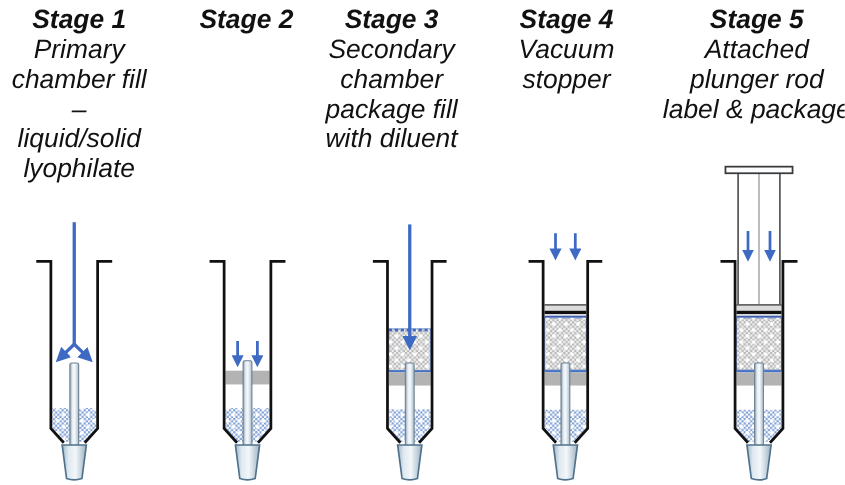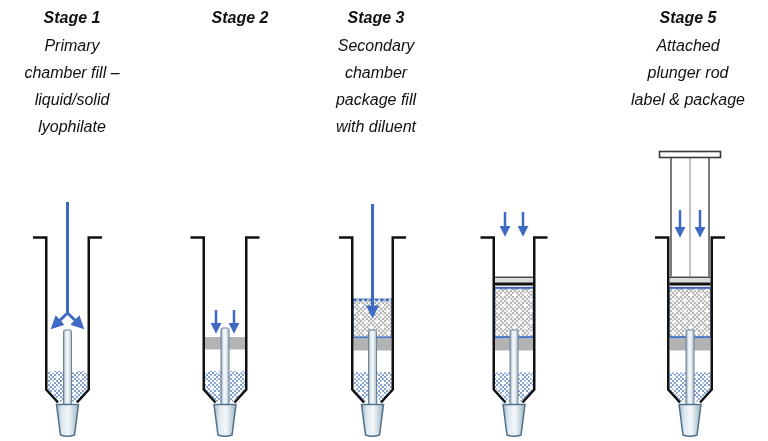--- a/index.html
+++ b/index.html
@@ -1,45 +1,50 @@
 <!DOCTYPE html>
 <html><head>
 <meta charset="utf-8">
 <style>
   html,body{margin:0;padding:0;background:#ffffff;}
   .page{
     position:relative;width:768px;height:441px;background:#ffffff;overflow:hidden;
     font-family:"Liberation Sans",sans-serif;color:#111;
   }
   .col{position:absolute;top:4px;text-align:center;font-style:italic;}
-  .col .title{font-weight:bold;font-size:16px;line-height:28px;}
-  .col .desc{font-size:16px;line-height:27px;white-space:pre-line;}
+  .col .title{font-weight:bold;font-size:24px;line-height:28px;}
+  .col .desc{font-size:24px;line-height:27px;white-space:pre-line;}
   .diagram-svg{position:absolute;left:0;top:0;}
 </style>
 </head>
 <body>
 
 <div class="page">
 
   <div class="col" style="left:2px;width:140px;">
     <div class="title">Stage 1</div>
     <div class="desc">Primary
 chamber fill –
 liquid/solid
 lyophilate</div>
   </div>
-  <div class="col" style="left:164px;width:152px;">
+  <div class="col" style="left:148px;width:152px;">
     <div class="title">Stage 2</div>
   </div>
-  <div class="col" style="left:306px;width:140px;">
+  <div class="col" style="left:286px;width:140px;">
     <div class="title">Stage 3</div>
     <div class="desc">Secondary
 chamber
 package fill
 with diluent</div>
+  </div>
+  <div class="col" style="left:447px;width:136px;">
+    <div class="title">Stage 4</div>
+    <div class="desc">Vacuum
+stopper</div>
   </div>
   <div class="col" style="left:597px;width:182px;">
     <div class="title">Stage 5</div>
     <div class="desc">Attached
 plunger rod
 label &amp; package</div>
   </div>
 
   <svg class="diagram-svg" width="768" height="441" viewBox="0 0 768 441">
     <defs>

